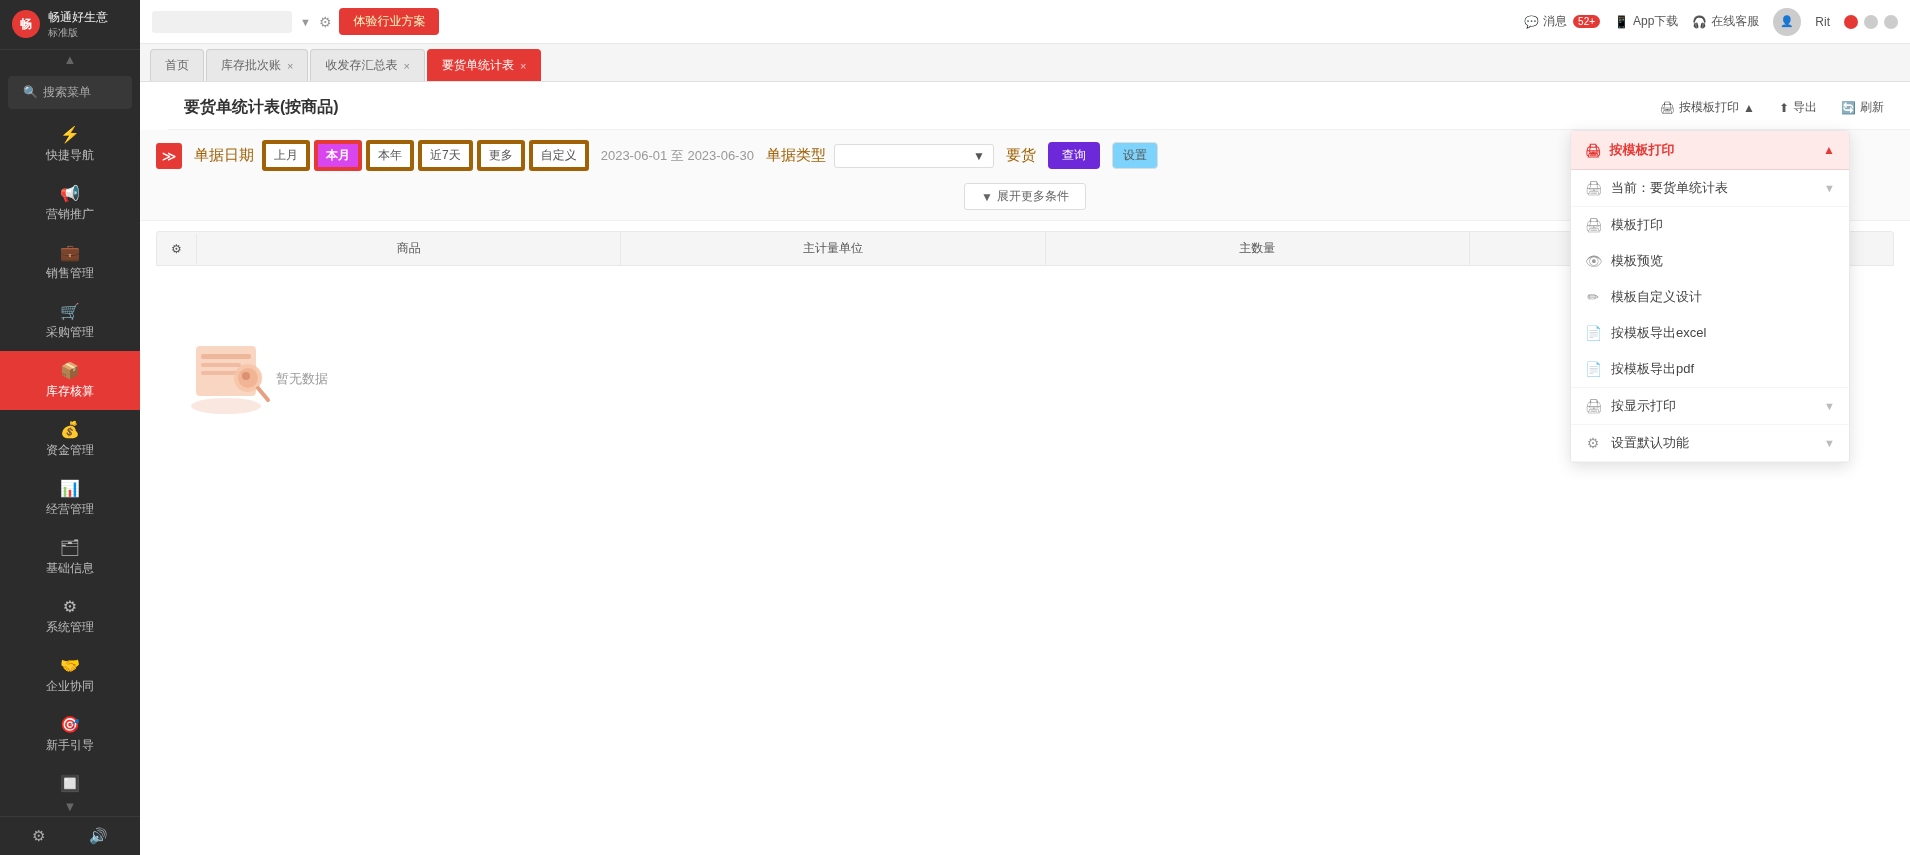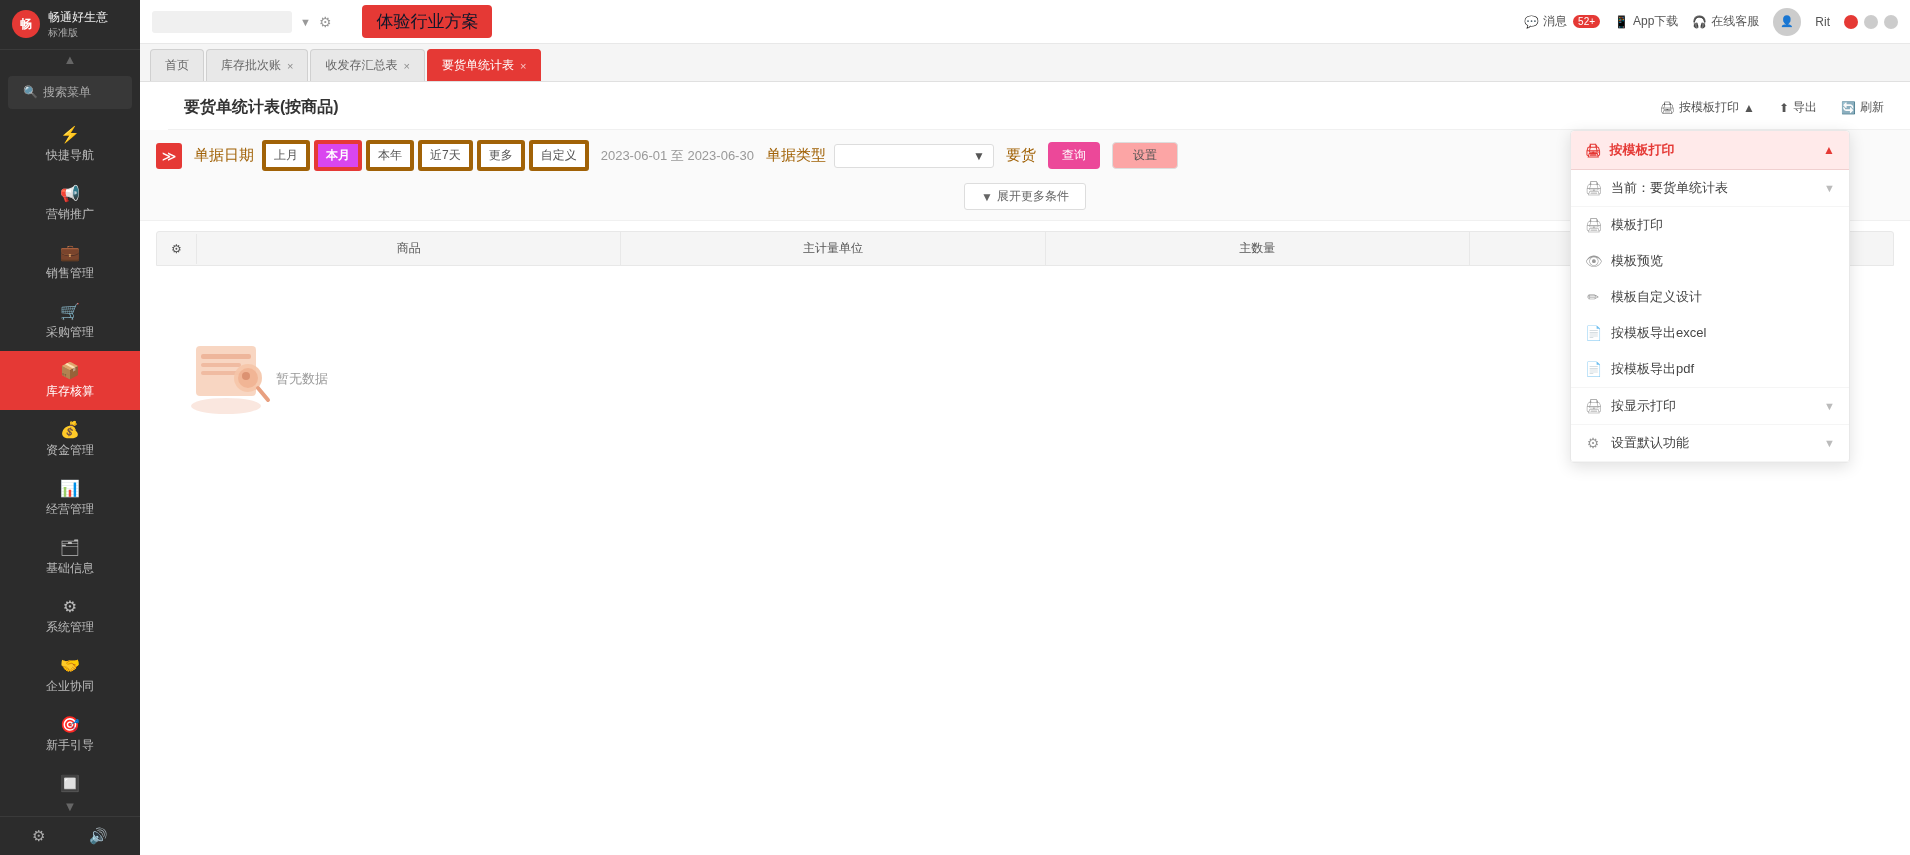--- a/index.html
+++ b/index.html
@@ -96,27 +96,26 @@
       padding: 4px 10px;
       border-radius: 3px;
       font-size: 12px;
       color: #666;
       width: 140px;
     }
     .topbar-dropdown-icon { color: #999; font-size: 11px; cursor: pointer; }
     .topbar-settings-icon { color: #999; font-size: 14px; cursor: pointer; }
     .topbar-trial-btn {
       background: #e53935;
-      color: #0f172a;
+      color: #fef9c3;
       border: none;
       padding: 5px 14px;
       border-radius: 4px;
-      font-size: 17px;
+      font-size: 12px;
       cursor: pointer;
-      margin-left: 23px;
     }
     .topbar-right {
       display: flex; align-items: center; gap: 14px;
     }
     .topbar-icon-item {
       display: flex; align-items: center; gap: 4px;
       cursor: pointer; color: #555; font-size: 12px;
     }
     .badge {
       background: #e53935; color: white;
@@ -174,27 +173,27 @@
       border-bottom: 1px solid #f0f0f0;
       margin-left: 28px;
     }
     .page-title { font-size: 16px; font-weight: bold; color: #333; }
     .toolbar-btn {
       display: flex; align-items: center; gap: 4px;
       padding: 5px 10px; border: none; background: none;
       cursor: pointer; color: #555; font-size: 12px;
     }
     .toolbar-btn-red {
-      background: #ec4899; color: white;
+      background: #6d28d9; color: white;
       border: none; padding: 5px 14px; border-radius: 4px;
       font-size: 12px; cursor: pointer;
     }
     .toolbar-btn-outline {
-      border: 1px solid #ddd; padding: 4px 20px; border-radius: 4px;
-      background: #fca5a5; cursor: pointer; font-size: 12px; color: #555;
+      border: 1px solid #ddd; padding: 4px 10px; border-radius: 4px;
+      background: #7dd3fc; cursor: pointer; font-size: 12px; color: #555;
     }
 
     
     .filter-area {
       padding: 10px 16px;
       background: #fafafa;
       border-bottom: 1px solid #f0f0f0;
     }
     .filter-row {
       display: flex; align-items: center; gap: 12px; flex-wrap: wrap;

